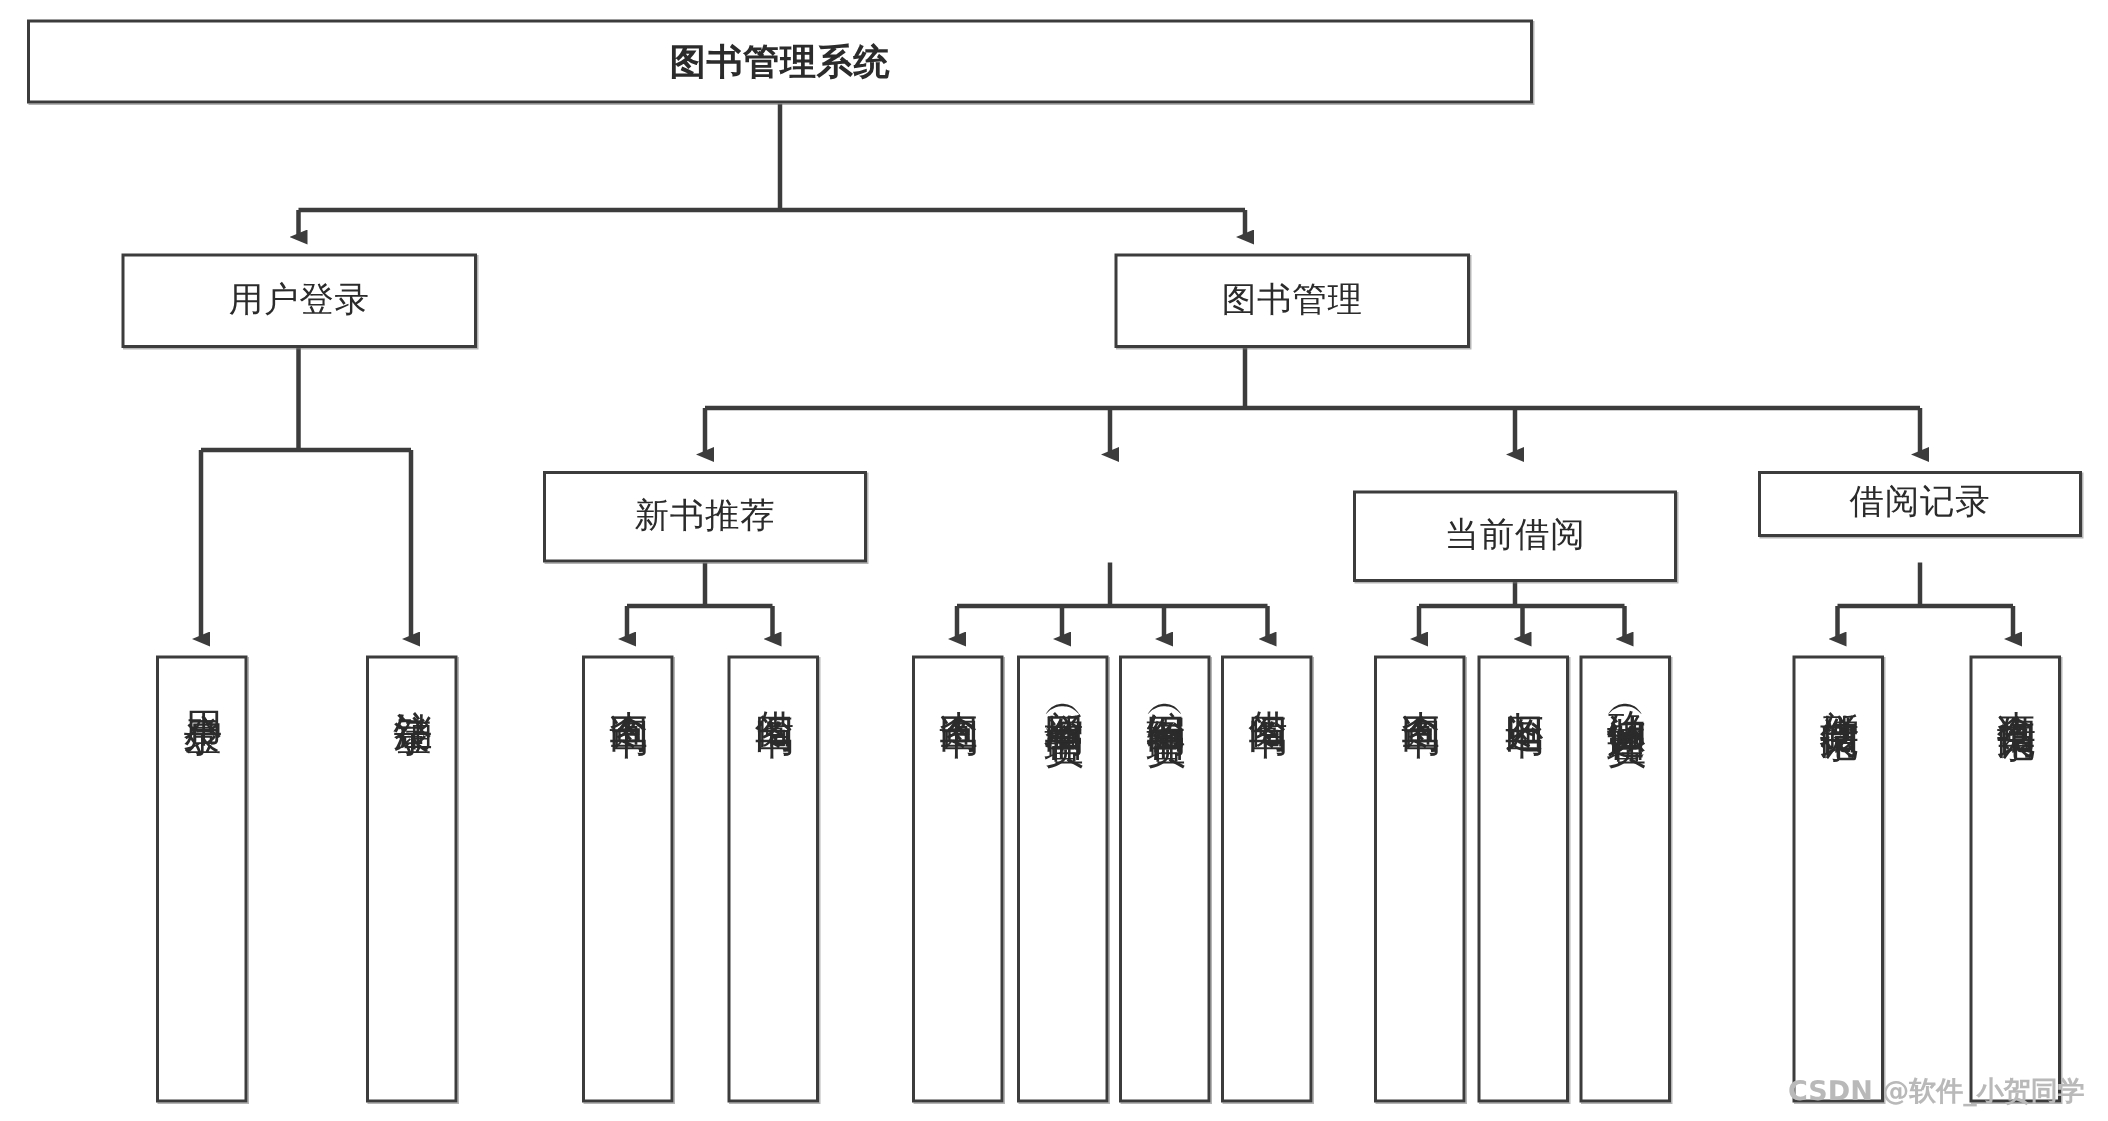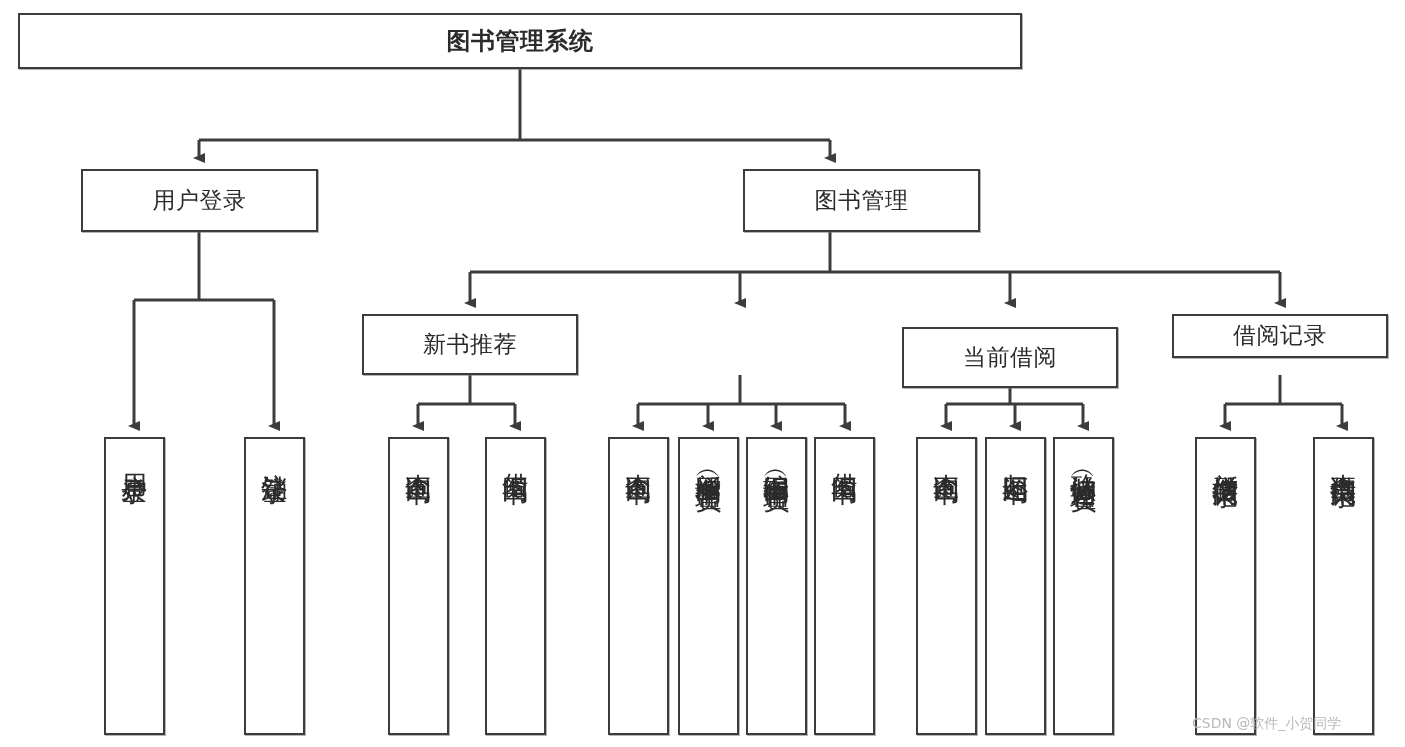--- a/index.html
+++ b/index.html
@@ -59,23 +59,24 @@
     writing-mode: vertical-rl;
     text-orientation: upright;
     font-size: 26px;
     line-height: 1.18;
     letter-spacing: 2px;
     white-space: nowrap;
   }
   .watermark {
     position: absolute;
     color: #b9b9b9;
-    font-size: 14px;
+    font-size: 18px;
     white-space: nowrap;
     font-family: "DejaVu Sans", "Liberation Sans", sans-serif;
+    font-weight: bold;
   }
 </style>
 </head>
 <body>
 
 <div id="diagram">
 
   <svg id="edges" viewBox="0 0 1405 747" xmlns="http://www.w3.org/2000/svg">
     <defs>
       <marker id="arrow" markerWidth="12" markerHeight="12" refX="5" refY="6" orient="auto" markerUnits="userSpaceOnUse">

